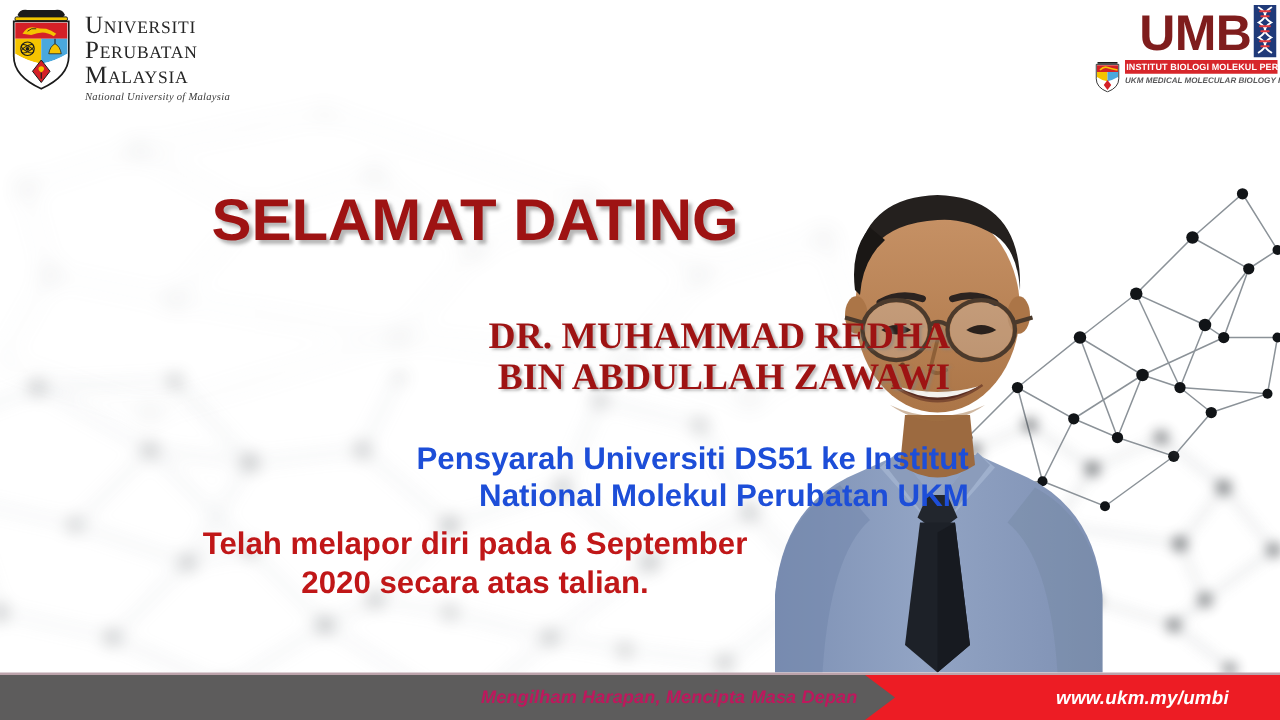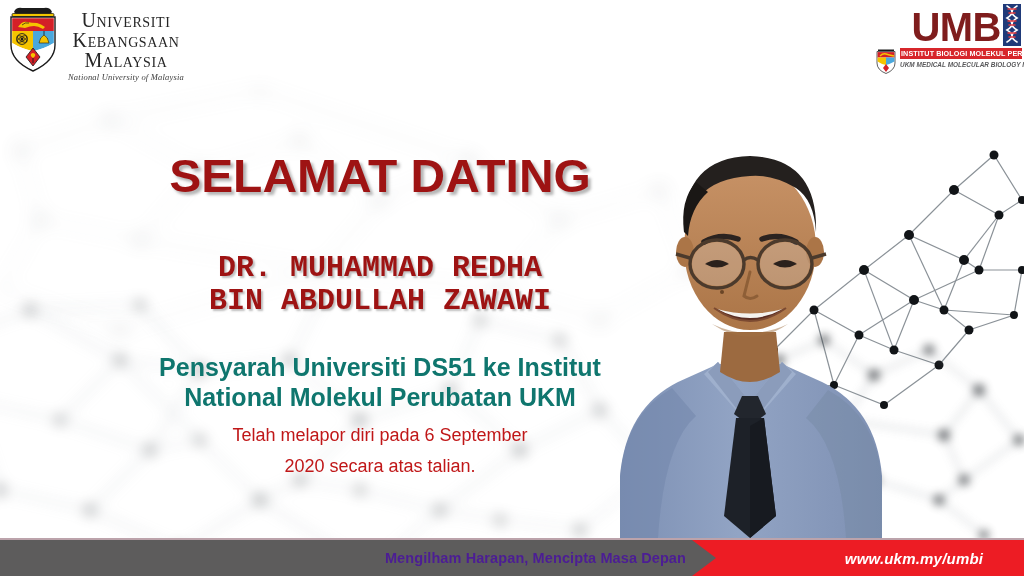--- a/index.html
+++ b/index.html
@@ -67,21 +67,20 @@
     display: flex;
     align-items: flex-start;
     gap: 8px;
   }
   .ukm-crest { width: 54px; height: 68px; display:block; }
   .ukm-words {
     padding-top: 5px;
     font-family: "Liberation Serif", serif;
     color: #262626;
     line-height: 1.0;
-    text-align: center;
   }
   .ukm-words .l1, .ukm-words .l2, .ukm-words .l3 {
     font-size: 20px;
     letter-spacing: .6px;
     font-variant: small-caps;
     display: block;
     font-weight: 400;
   }
   .ukm-words .tag {
     display: block;
@@ -167,49 +166,50 @@
     letter-spacing: 0px;
     color: #9e1313;
     transform: scaleX(1.02);
     text-shadow: 3px 3px 3px rgba(120,120,120,.55);
   }
   .name {
     position: absolute;
     left: 0;
     top: 252px;
     width: 760px;
-    text-align: center;
-    font-family: Liberation Mono, monospace;
+    text-align: right;
+    font-family: Liberation Serif, serif;
     font-weight: 700;
     font-size: 30px;
     line-height: 33px;
     color: #9e1313;
     text-shadow: 2px 2px 2px rgba(130,130,130,.5);
   }
   .body-a {
     position: absolute;
     left: 0;
     top: 352px;
     width: 760px;
-    text-align: center;
+    text-align: right;
     font-family: "Liberation Sans", sans-serif;
     font-weight: 700;
     font-size: 25px;
     line-height: 30px;
-    color: #0f766e;
+    color: #1d4ed8;
+    padding-left: 15px;
   }
   .body-b {
     position: absolute;
     left: 0;
     top: 420px;
     width: 760px;
     text-align: center;
     font-family: "Liberation Sans", sans-serif;
-    font-weight: 400;
-    font-size: 18px;
+    font-weight: 700;
+    font-size: 25px;
     line-height: 31px;
     color: #c01718;
   }
 
   
   .footer {
     position: absolute;
     left: 0;
     bottom: 0;
     width: 1024px;
@@ -238,21 +238,22 @@
     clip-path: polygon(0 0, 692px 0, 716px 50%, 692px 100%, 0 100%);
   }
   .footer-slogan {
     position: absolute;
     left: 0; top: 2px;
     width: 686px;
     height: 36px;
     display: flex;
     align-items: center;
     justify-content: flex-end;
-    color: #4c1d95;
+    color: #be185d;
+    font-style: italic;
     font-weight: 700;
     font-size: 14.5px;
     letter-spacing: .1px;
   }
   .footer-url {
     position: absolute;
     left: 760px; top: 2px;
     width: 308px;
     height: 36px;
     display: flex;
@@ -447,21 +448,21 @@
       <path d="M33 38 q1-6 5-8 q4 2 5 8 z" fill="#f5c400" stroke="#1b1b1b" stroke-width="0.6"></path>
       <path d="M38 30 l0 -4" stroke="#1b1b1b" stroke-width="0.8"></path>
 
       <path d="M27 46 Q38 44 47.8 38 L47.8 40 Q47.8 55 27 64.6 Q6.2 55 6.2 40 L6.2 38 Q16 44 27 46 Z" fill="#ffffff"></path>
       <path d="M27 43 L34 52 L27 61 L20 52 Z" fill="#d42027" stroke="#1b1b1b" stroke-width="0.8"></path>
       <path d="M25 49 q2-2 4 0 q1 2 -2 4 q-3 -2 -2 -4" fill="#f5c400"></path>
       <path d="M27 53 l0 5" stroke="#1b1b1b" stroke-width="0.9"></path>
     </svg>
     <div class="ukm-words">
       <span class="l1">Universiti</span>
-      <span class="l2">Kebangsaan</span>
+      <span class="l2">Perubatan</span>
       <span class="l3">Malaysia</span>
       <span class="tag">National University of Malaysia</span>
     </div>
   </div>
 
   <div class="logo-umbi">
     <div class="umbi-top">
       <span class="umbi-word">UMB</span>
       <svg class="umbi-dna" viewBox="0 0 20 42">
         <rect x="1" y="0" width="18" height="42" fill="#1f3a79"></rect>

